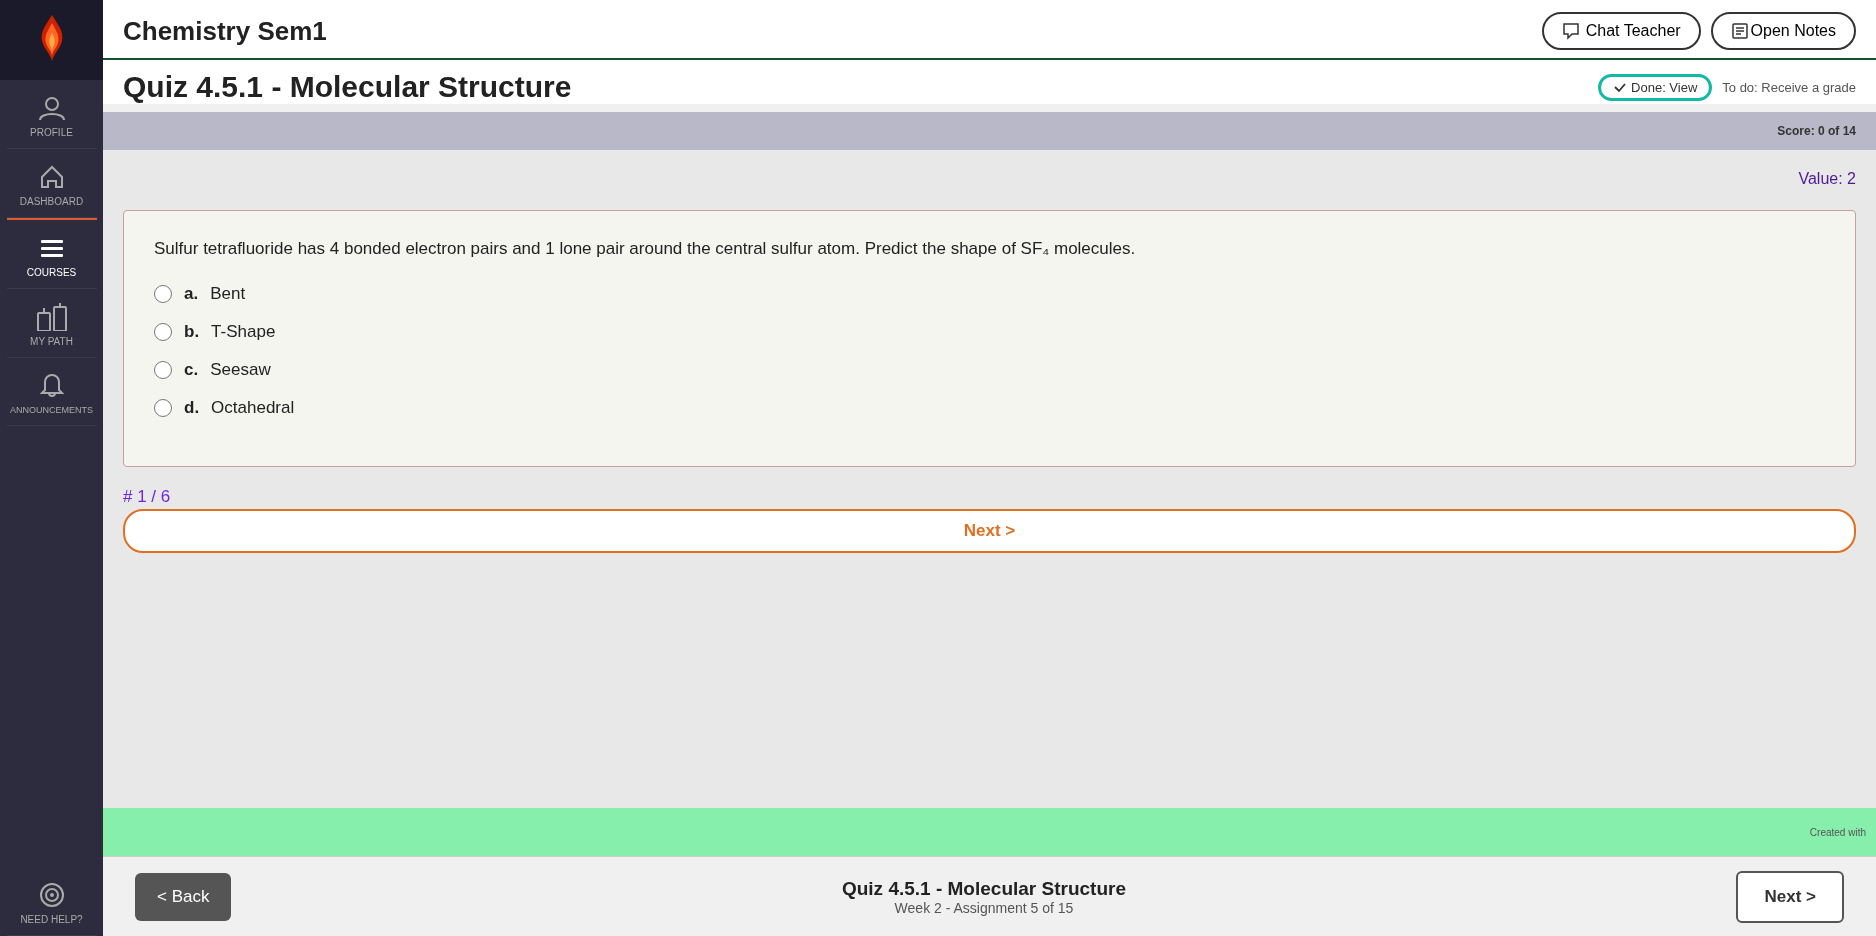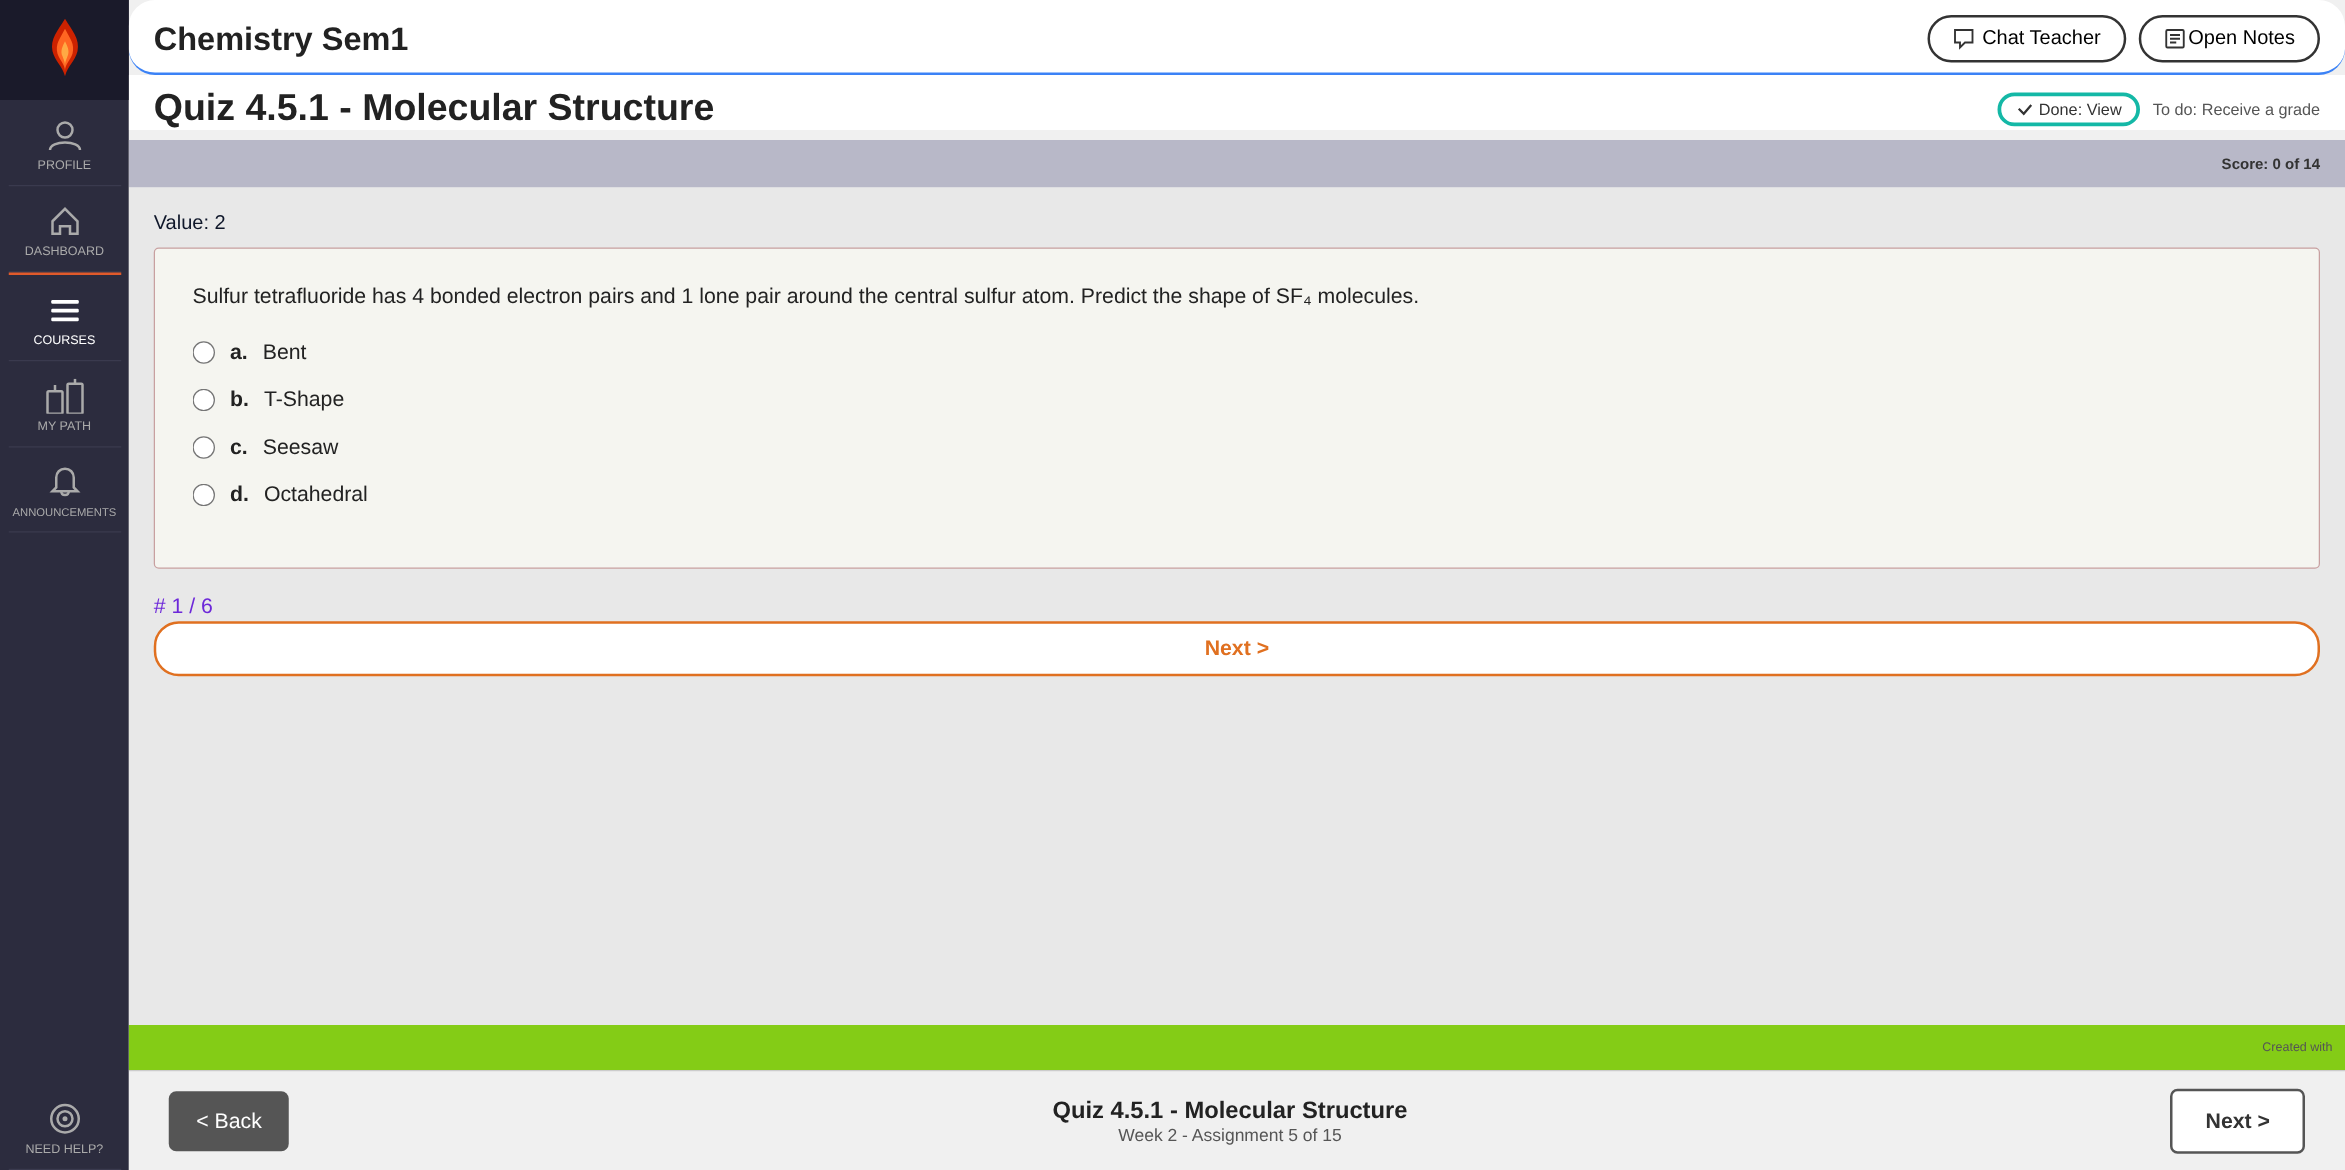--- a/index.html
+++ b/index.html
@@ -50,27 +50,26 @@
       flex: 1;
       display: flex;
       flex-direction: column;
       height: 936px;
       overflow: hidden;
     }
 
     
     .topbar {
       background: #fff;
-      border-bottom: 2px solid #3b82f6;
+      border-bottom: 2px solid #14532d;
       padding: 12px 20px 8px 20px;
       display: flex;
       align-items: center;
       justify-content: space-between;
       flex-shrink: 0;
-      border-radius: 21px;
     }
     .topbar-title {
       font-size: 26px;
       font-weight: bold;
       color: #222;
     }
     .topbar-actions {
       display: flex;
       gap: 10px;
       align-items: center;
@@ -158,22 +157,23 @@
       flex: 1;
       background: #e8e8e8;
       padding: 20px 20px 0 20px;
       overflow-y: auto;
       display: flex;
       flex-direction: column;
     }
 
     .value-label {
       font-size: 16px;
-      color: #0f172a;
-      margin-bottom: 10px;
+      color: #4c1d95;
+      margin-bottom: 22px;
+      text-align: right;
     }
 
     .question-box {
       background: #f5f5f0;
       border: 1px solid #c8a0a0;
       border-radius: 4px;
       padding: 25px 30px 30px 30px;
       margin-bottom: 20px;
     }
 
@@ -213,22 +213,22 @@
       font-size: 17px;
       color: #e07020;
       cursor: pointer;
       font-weight: bold;
       display: inline-block;
       margin-bottom: 20px;
     }
 
     
     .quiz-footer-bar {
-      background: #84cc16;
-      height: 36px;
+      background: #86efac;
+      height: 48px;
       flex-shrink: 0;
       display: flex;
       align-items: center;
       justify-content: flex-end;
       padding-right: 10px;
     }
     .created-with {
       font-size: 10px;
       color: #555;
     }

